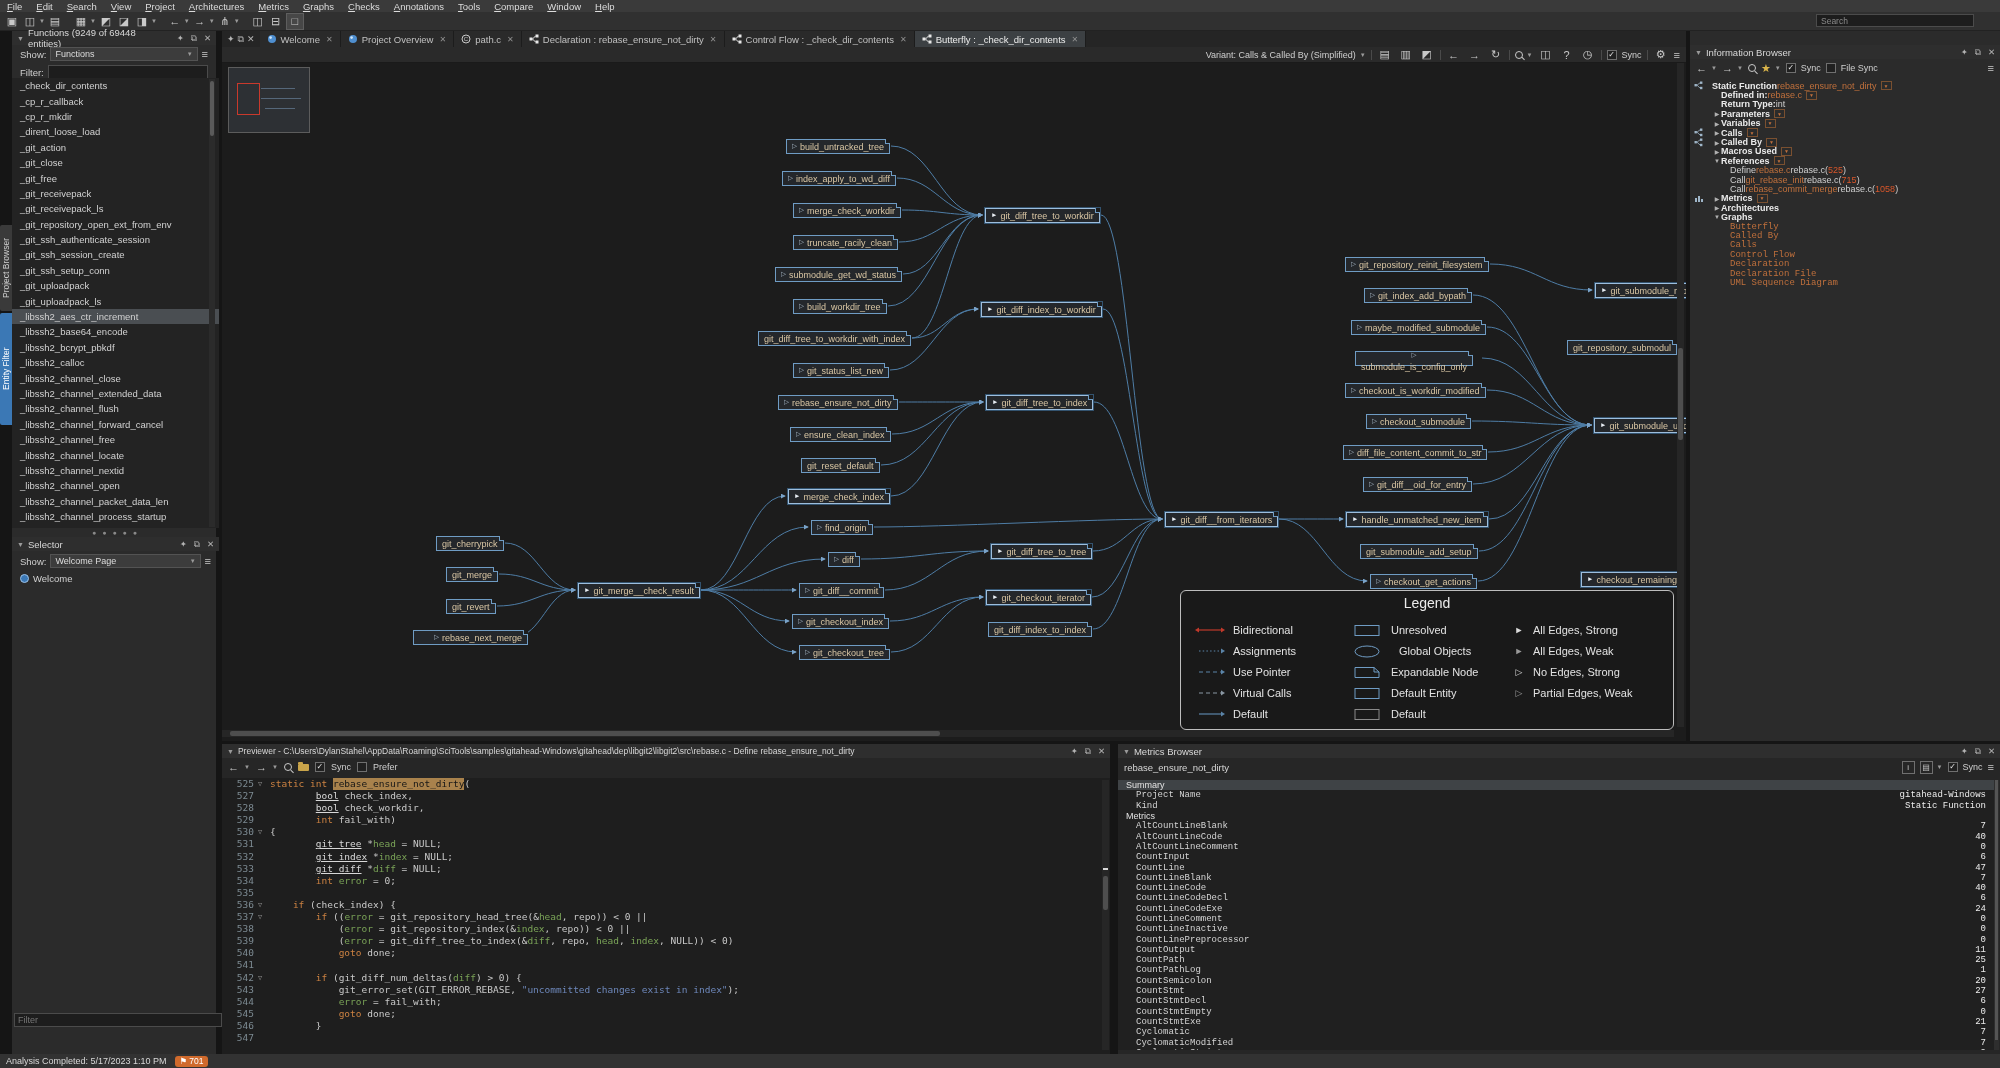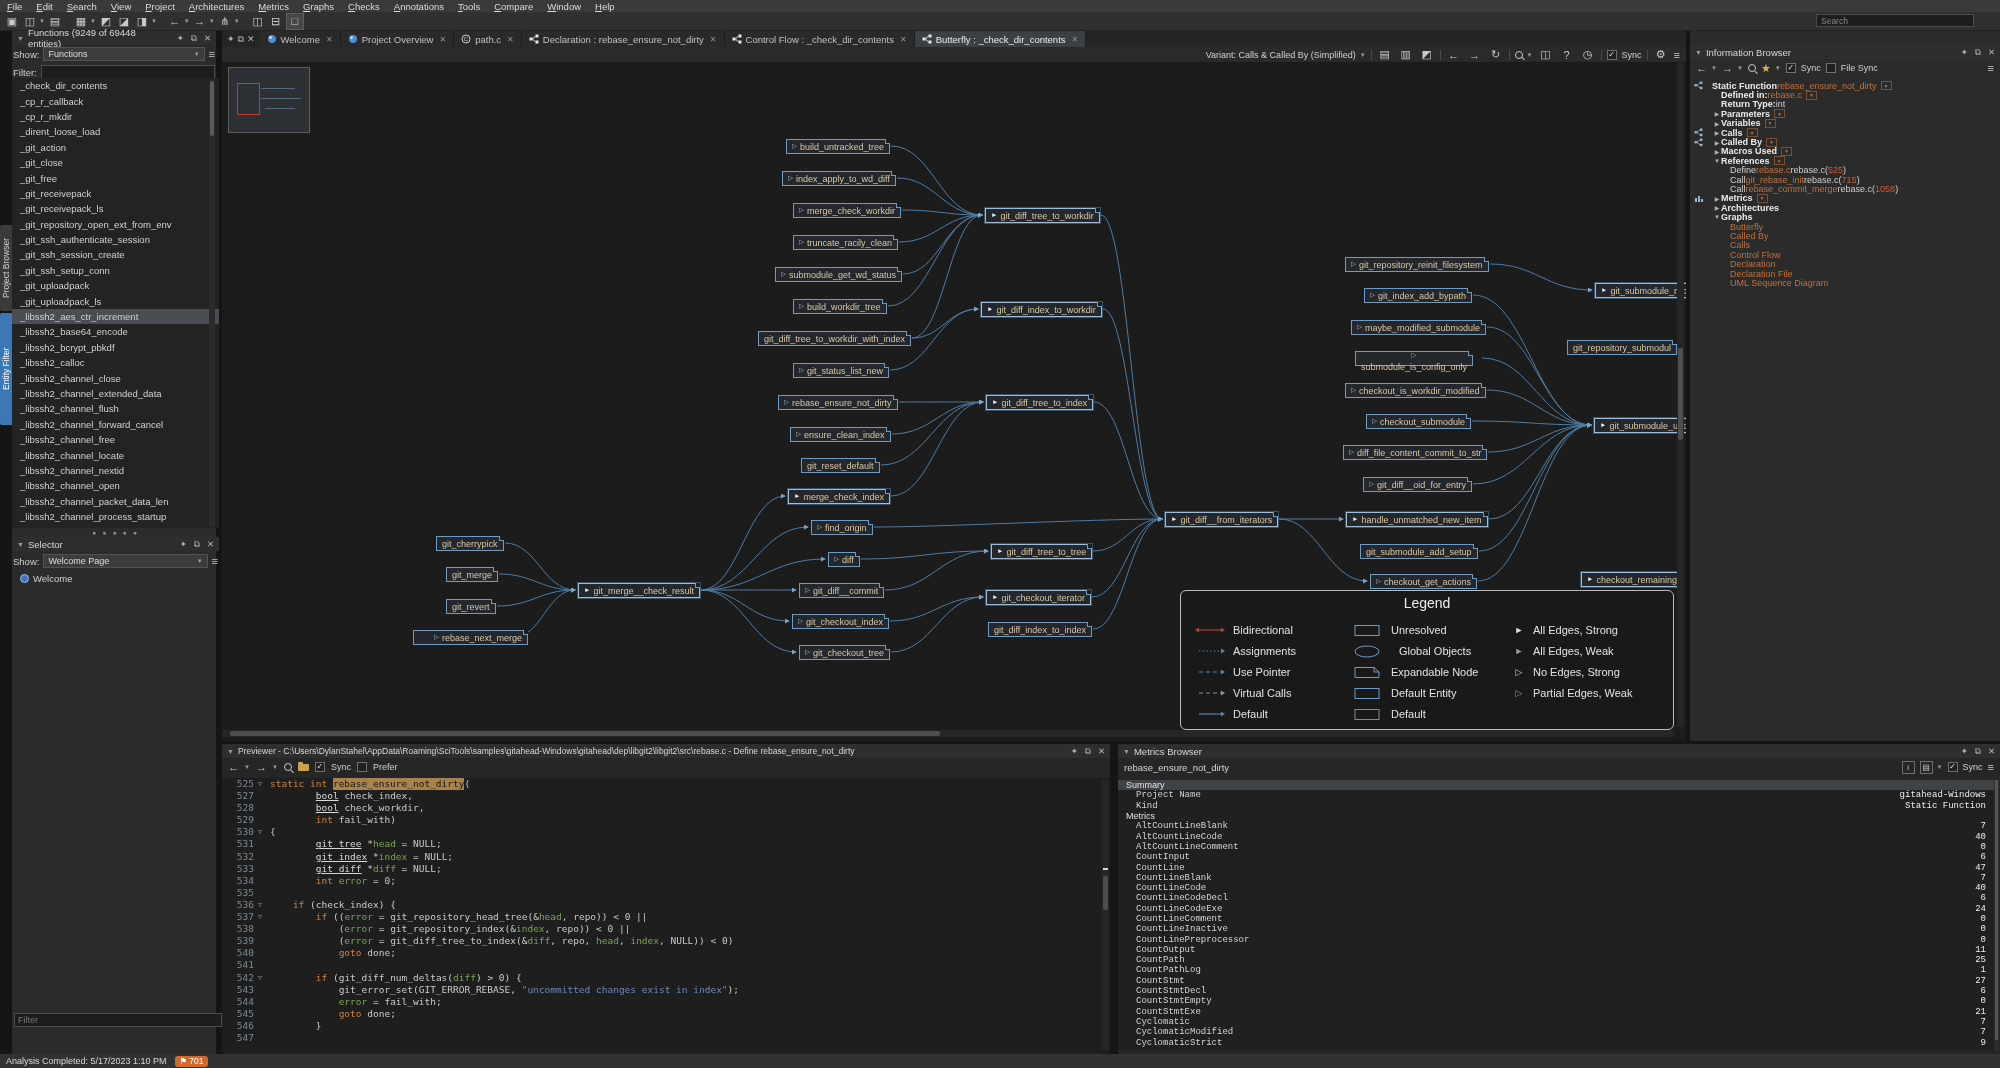--- a/index.html
+++ b/index.html
@@ -26,21 +26,21 @@
   .vtab{position:absolute;left:0;width:12px;display:flex;align-items:center;justify-content:center;
         font-size:8.5px;color:#cfcfcf;background:#3a3a3a;writing-mode:vertical-rl;
         transform:rotate(180deg);border-radius:0 2px 2px 0;}
   .vtab.active{background:#3b78b5;color:#fff;}
   
   .phead{display:flex;align-items:center;gap:4px;height:14px;font-size:9.5px;color:#d8d8d8;
          padding:0 5px;background:#2e2e2e;}
   .phead .chev{font-size:7px;color:#9a9a9a;}
   .phead .sp{flex:1;}
   .phead .hic{font-size:8.5px;color:#b5b5b5;margin-left:3px;}
-  .showrow{display:flex;align-items:center;gap:4px;padding:2px 1px;font-size:9.5px;color:#cfcfcf;}
+  .showrow{display:flex;align-items:center;gap:4px;padding:2px 8px;font-size:9.5px;color:#cfcfcf;}
   .selbox{flex:1;height:12px;background:#3c3c3c;border:1px solid #535353;display:flex;align-items:center;
           justify-content:space-between;padding:0 4px;font-size:9px;color:#ddd;}
   .selbox .car{font-size:6px;color:#9a9a9a;}
   .burger{font-size:11px;color:#c9c9c9;}
   .inp{height:12px;background:#1d1d1d;border:1px solid #4b4b4b;color:#ccc;font-size:9px;padding:0 3px;}
   .cb{width:8px;height:8px;border:1px solid #6f6f6f;background:#202020;display:inline-flex;align-items:center;
       justify-content:center;font-size:8px;color:#e8e8e8;line-height:1;flex:none;}
   .cblbl{font-size:9px;color:#cfcfcf;}
   
   #leftpanel{left:12px;top:31px;width:207px;height:1023px;background:#2b2b2b;border-right:3px solid #151515;
@@ -101,21 +101,21 @@
   
   #infopanel{left:1690px;top:31px;width:310px;height:710px;background:#2b2b2b;}
   #info-toolbar{display:flex;align-items:center;gap:5px;height:18px;padding:0 6px;font-size:11px;color:#c9c9c9;}
   #info-tree{position:absolute;left:2px;top:50px;width:306px;}
   .irow{display:flex;align-items:center;height:9.4px;font-size:9px;white-space:nowrap;}
   .irow .gut{width:12px;flex:none;display:flex;justify-content:center;}
   .irow .tog{width:8px;flex:none;font-size:6px;color:#b0b0b0;text-align:center;}
   .seg-lbl{color:#eaeaea;font-weight:bold;}
   .seg-ent{color:#c0703c;}
   .seg-num{color:#d8562a;}
-  .seg-link{color:#c0703c;}
+  .seg-link{color:#c0703c;font-family:Liberation Mono, monospace;}
   .seg-plain{color:#cfcfcf;}
   .ddbox{display:inline-flex;align-items:center;justify-content:center;width:9px;height:7px;border:1px solid #7a5030;
          color:#c0703c;font-size:5px;margin-left:4px;flex:none;}
   
   #previewer{left:222px;top:744px;width:888px;height:310px;background:#262626;}
   #prev-toolbar{display:flex;align-items:center;gap:6px;height:18px;padding:0 6px;font-size:11px;color:#c9c9c9;}
   .folder{width:11px;height:7px;background:#c9a44a;border-radius:1px;position:relative;flex:none;}
   .folder::before{content:"";position:absolute;top:-2px;left:0;width:5px;height:2px;background:#c9a44a;border-radius:1px 1px 0 0;}
   #code{position:absolute;left:0;top:34px;width:888px;height:276px;background:#1e1e1e;overflow:hidden;
         font-family:"DejaVu Sans Mono",monospace;}
@@ -1045,20 +1045,24 @@
         </div>
         <div class="mrow indent">
           <span class="ml">CountPath</span>
           <span class="mv">25</span>
         </div>
         <div class="mrow indent">
           <span class="ml">CountPathLog</span>
           <span class="mv">1</span>
         </div>
         <div class="mrow indent">
+          <span class="ml">CountSemicolon</span>
+          <span class="mv">20</span>
+        </div>
+        <div class="mrow indent">
           <span class="ml">CountStmt</span>
           <span class="mv">27</span>
         </div>
         <div class="mrow indent">
           <span class="ml">CountStmtDecl</span>
           <span class="mv">6</span>
         </div>
         <div class="mrow indent">
           <span class="ml">CountStmtEmpty</span>
           <span class="mv">0</span>

